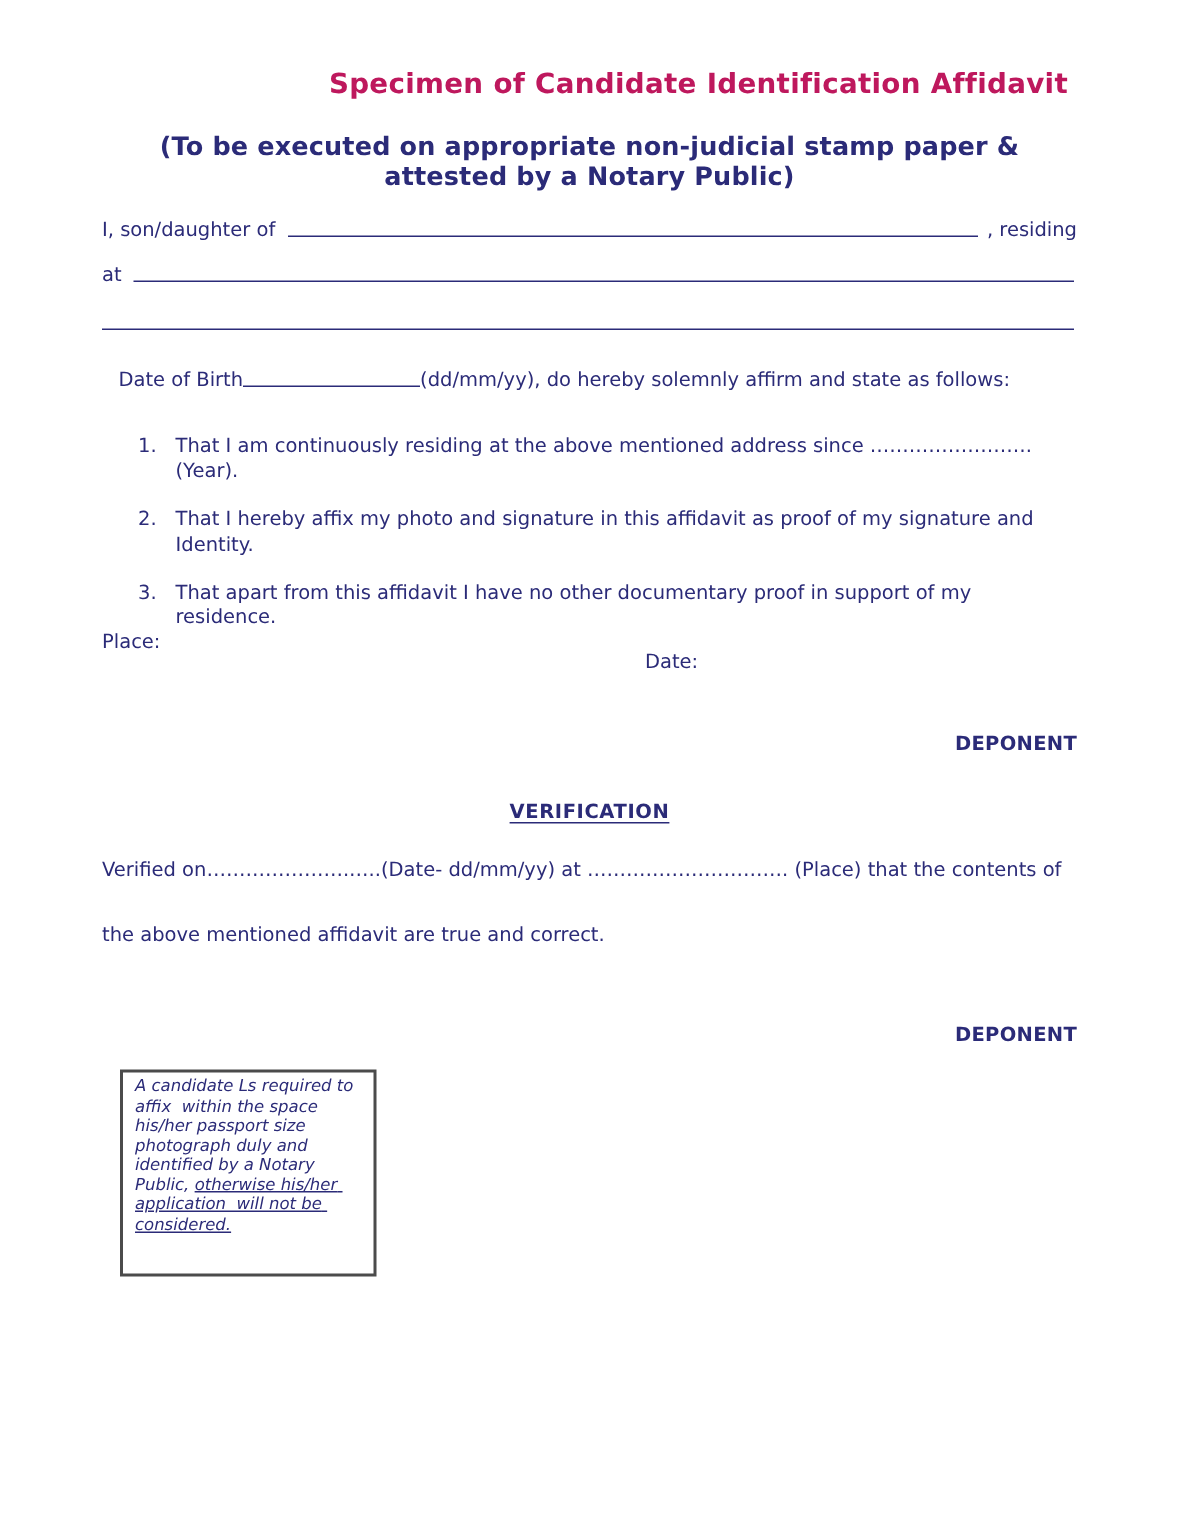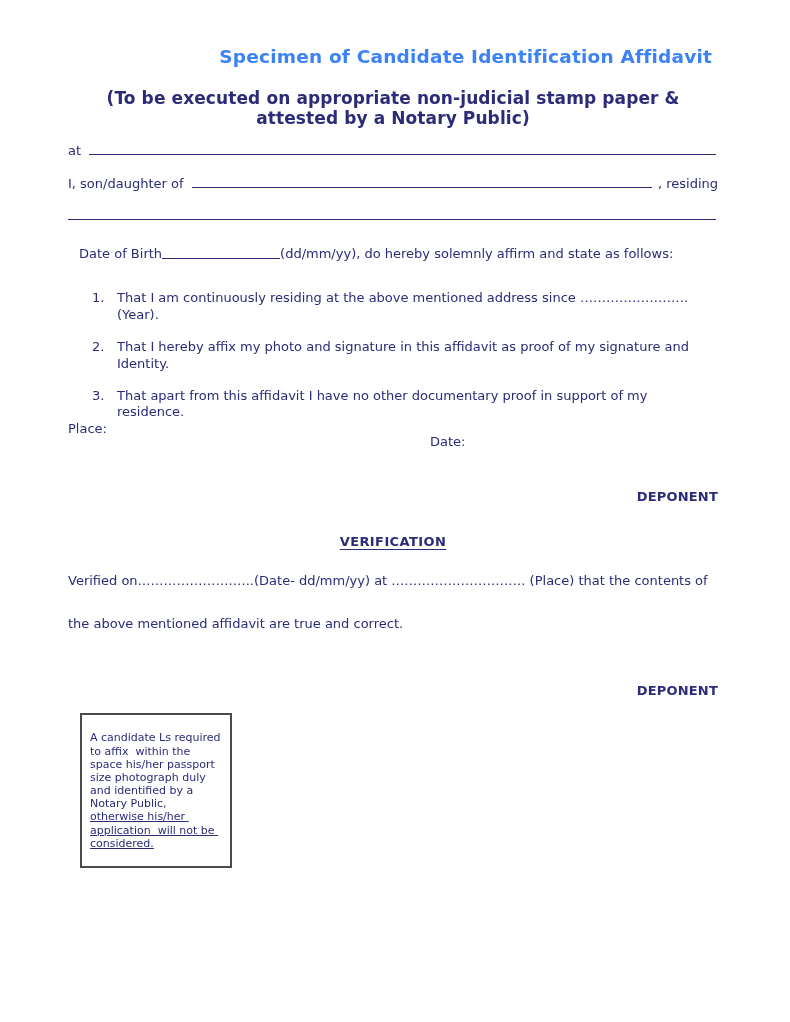--- a/index.html
+++ b/index.html
@@ -13,21 +13,21 @@
     font-family: "DejaVu Sans", "Liberation Sans", sans-serif;
     color: #2b2b78;
     font-size: 13px;
     overflow: hidden;
   }
   .title {
     margin: 0;
     padding-right: 6px;
     font-size: 18.5px;
     font-weight: bold;
-    color: #3b82f6;
+    color: #be185d;
     text-align: right;
     letter-spacing: 0.2px;
   }
   .subtitle {
     margin: 21px 0 0 0;
     font-size: 17px;
     font-weight: bold;
     text-align: center;
     letter-spacing: 0.1px;
   }
@@ -69,49 +69,50 @@
     text-align: center;
     text-decoration: underline;
     text-underline-offset: 3px;
     letter-spacing: 0.4px;
   }
   .verified-1 { margin: 24px 0 0 0; }
   .verified-2 { margin: 28px 0 0 0; }
   .deponent-2 { margin-top: 52px; }
   .photo-box {
     margin: 15px 0 0 12px;
-    width: 152px;
+    width: 171px;
     min-height: 138px;
     box-sizing: border-box;
     border: 2px solid #4b4b4b;
-    padding: 16px 8px;
+    padding: 2px 8px;
     font-size: 11px;
     line-height: 1.2;
     white-space: pre-wrap;
+    font-style: italic;
   }
   .photo-box .u { text-decoration: underline; }
 </style>
 </head>
 <body>
 
 <div class="page">
 
   <h1 class="title">Specimen of Candidate Identification Affidavit</h1>
 
   <p class="subtitle">(To be executed on appropriate non-judicial stamp paper &amp; attested by a Notary Public)</p>
 
-  <div class="line-row row-2">
-    <span class="label">at</span>
-    <span class="blank grow no-right"></span>
-  </div>
-
   <div class="line-row row-1">
     <span class="label">I, son/daughter of</span>
     <span class="blank grow"></span>
     <span class="label">, residing</span>
+  </div>
+
+  <div class="line-row row-2">
+    <span class="label">at</span>
+    <span class="blank grow no-right"></span>
   </div>
 
   <div class="line-row row-3">
     <span class="blank grow full no-right"></span>
   </div>
 
   <p class="dob-row"><span>Date of Birth</span><span class="blank dob-blank"></span><span>(dd/mm/yy), do hereby solemnly affirm and state as follows:</span></p>
 
   <div class="list">
     <div class="list-item">

